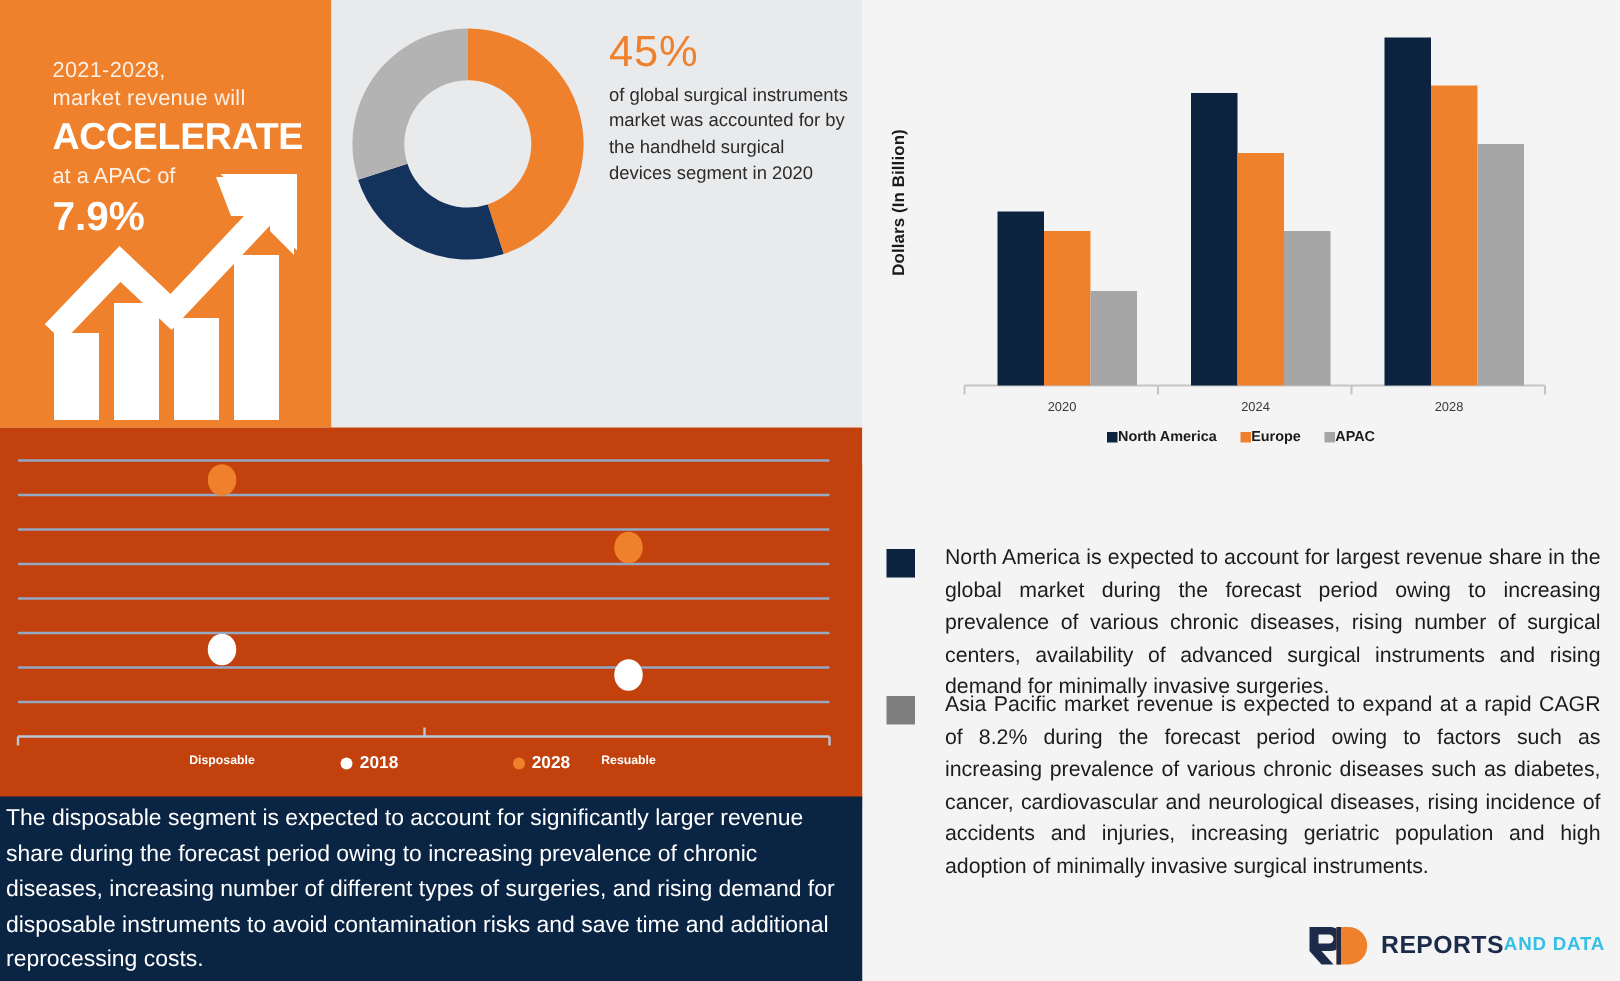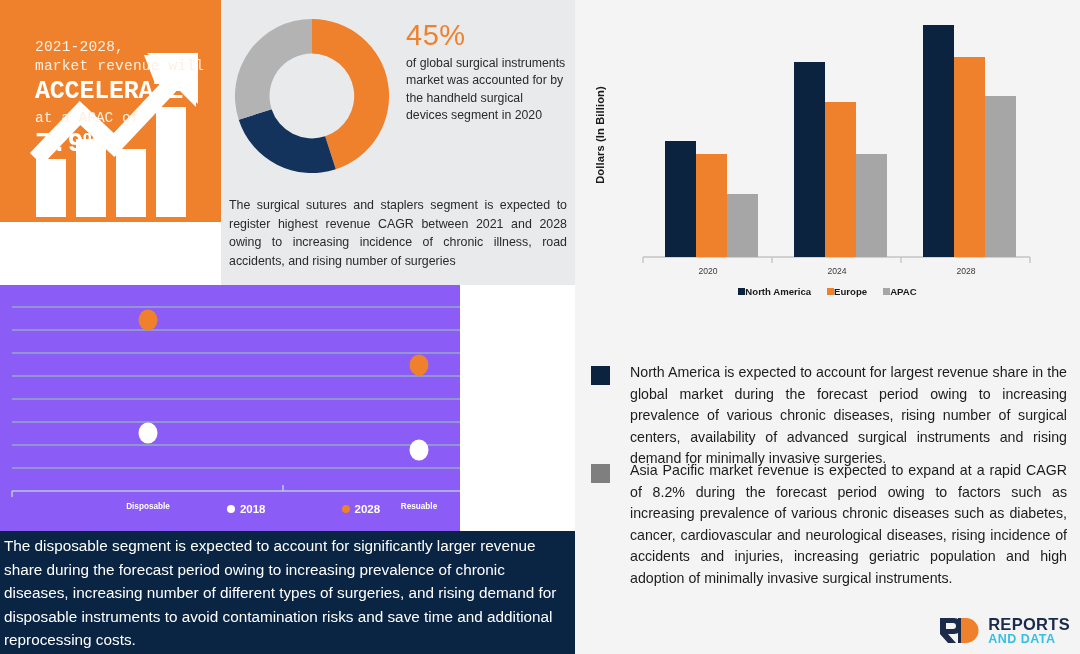--- a/index.html
+++ b/index.html
@@ -17,24 +17,23 @@
 
   
   #left-col {
     position: absolute; left: 0; top: 0;
     width: 575px; height: 654px;
   }
 
   
   #accelerate-panel {
     position: absolute; left: 0; top: 0;
-    width: 221px; height: 222px;
+    width: 221px; height: 285px;
     background: #f0812c;
     overflow: hidden;
-    font-family: Liberation Mono, monospace;
   }
   #accelerate-text {
     position: absolute; left: 35px; top: 38px;
     width: 175px;
     color: #ffffff;
     z-index: 3;
   }
   .acc-line1, .acc-line2 {
     font-size: 14.5px; line-height: 19px;
     color: #fdf0e4; font-weight: 400;
@@ -87,22 +86,22 @@
     position: absolute; left: 8px; top: 196px;
     width: 338px;
     font-size: 12.4px; line-height: 18.6px;
     color: #2a2a2a;
     text-align: justify;
   }
 
   
   #dotplot-panel {
     position: absolute; left: 0; top: 285px;
-    width: 460px; height: 249px;
-    background: #8b5cf6;
+    width: 575px; height: 249px;
+    background: #c2410c;
     overflow: hidden;
   }
   #dotplot-svg { position: absolute; left: 0; top: 0; }
   #dot-legend {
     position: absolute; left: 0; top: 218px;
     width: 575px;
     display: flex; justify-content: center; gap: 44px;
     color: #ffffff; font-size: 11.5px; font-weight: 700;
   }
   .dot-legend-item { display: flex; align-items: center; gap: 5px; padding-left: 32px; }
@@ -169,21 +168,21 @@
     color: #1c1c1c;
     text-align: justify;
   }
 
   
   #logo {
     position: absolute; right: 10px; bottom: 8px;
     display: flex; align-items: center; gap: 6px;
   }
   #logo-mark { width: 44px; height: 31px; }
-  #logo-words { display: flex; flex-direction: column; line-height: 1; }
+  #logo-words { display: flex; flex-direction: row; line-height: 1; }
   #logo-reports { font-size: 16.5px; font-weight: 700; color: #1c2b4a; letter-spacing: 0.3px; }
   #logo-and-data { font-size: 12.5px; font-weight: 700; color: #35bfe4; letter-spacing: 0.5px; margin-top: 1px; }
 </style>
 </head>
 <body>
 
 <div id="page">
 
   <div id="left-col">
 
@@ -214,21 +213,20 @@
 
           <path d="M 24.1 74.2 A 78 78 0 0 1 -74.2 24.1 L -40.9 13.3 A 43 43 0 0 0 13.3 40.8 Z" fill="#13335c"></path>
 
           <path d="M -74.2 24.1 A 78 78 0 0 1 0 -78 L 0 -43 A 43 43 0 0 0 -40.9 13.3 Z" fill="#b3b3b3"></path>
         </g>
       </svg>
       <div id="donut-callout">
         <div id="pct-number">45%</div>
         <div id="pct-desc">of global surgical instruments market was accounted for by the handheld surgical devices segment  in 2020</div>
       </div>
-      <div id="sutures-note">The surgical sutures and staplers segment is expected to register highest revenue CAGR between 2021 and 2028 owing to increasing incidence of chronic illness, road accidents, and rising number of surgeries</div>
     </div>
 
     <div id="dotplot-panel">
       <svg id="dotplot-svg" width="575" height="249" viewBox="0 0 575 249">
 
         <g stroke="#95a9c4" stroke-width="1.6">
           <line x1="12" y1="22" x2="553" y2="22"></line>
           <line x1="12" y1="45" x2="553" y2="45"></line>
           <line x1="12" y1="68" x2="553" y2="68"></line>
           <line x1="12" y1="91" x2="553" y2="91"></line>

